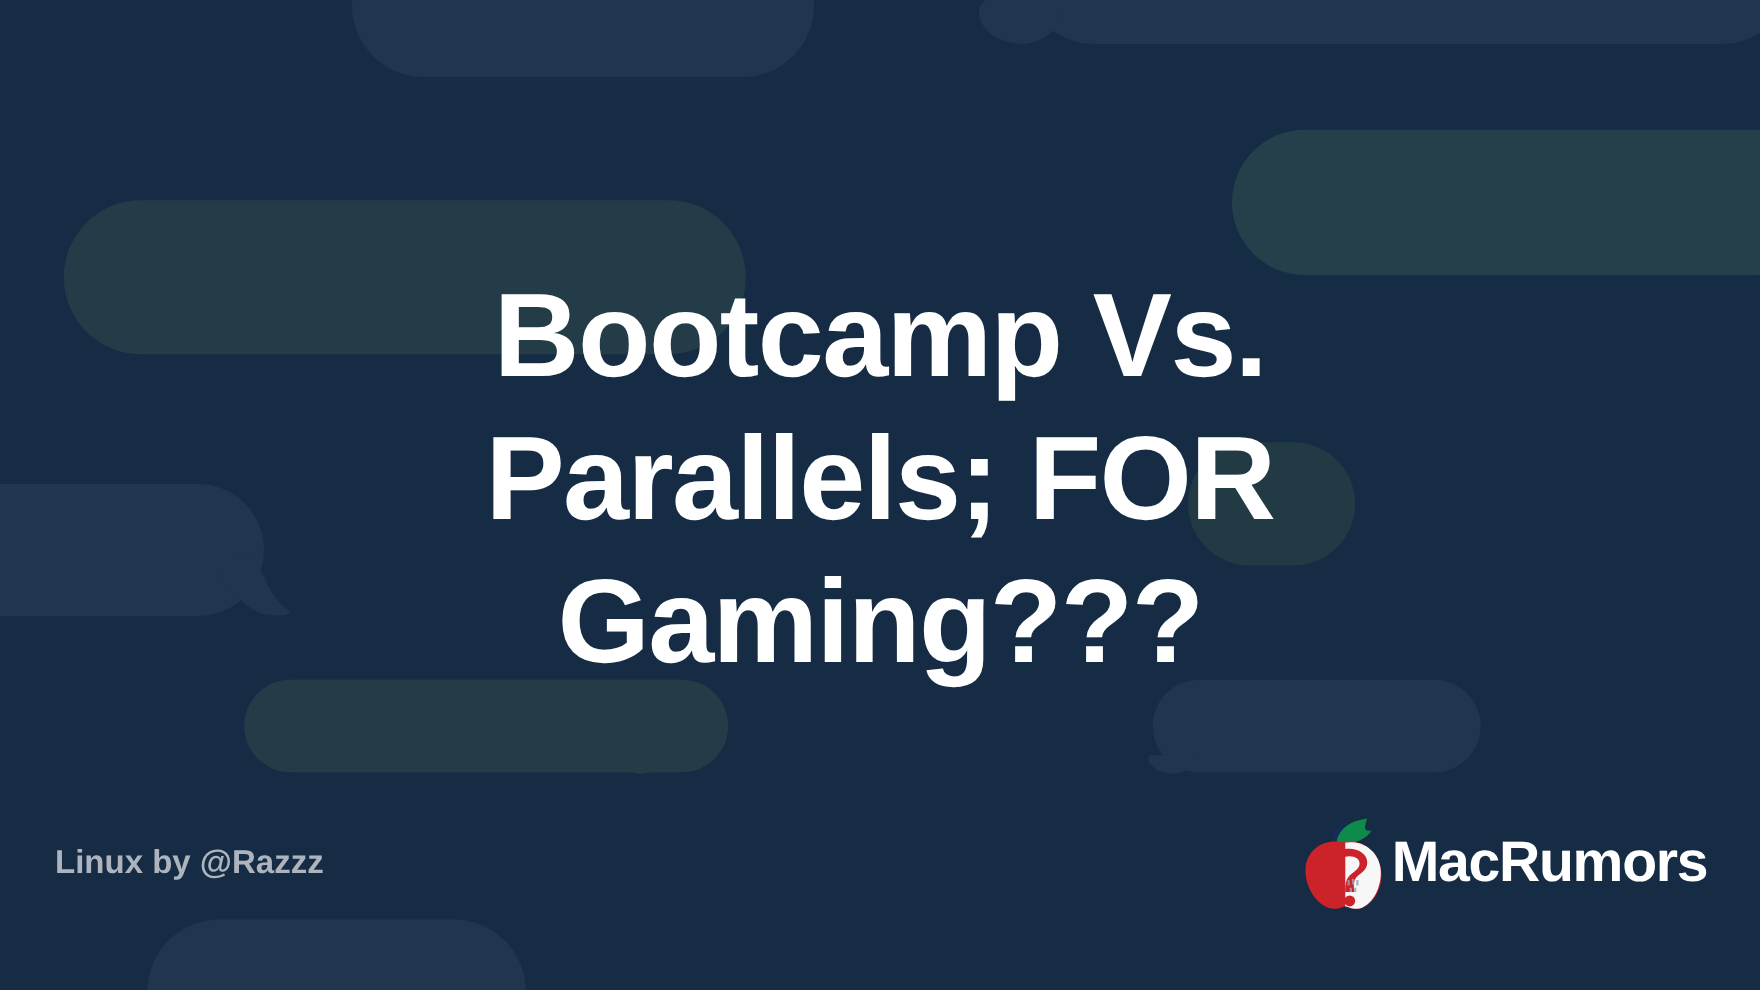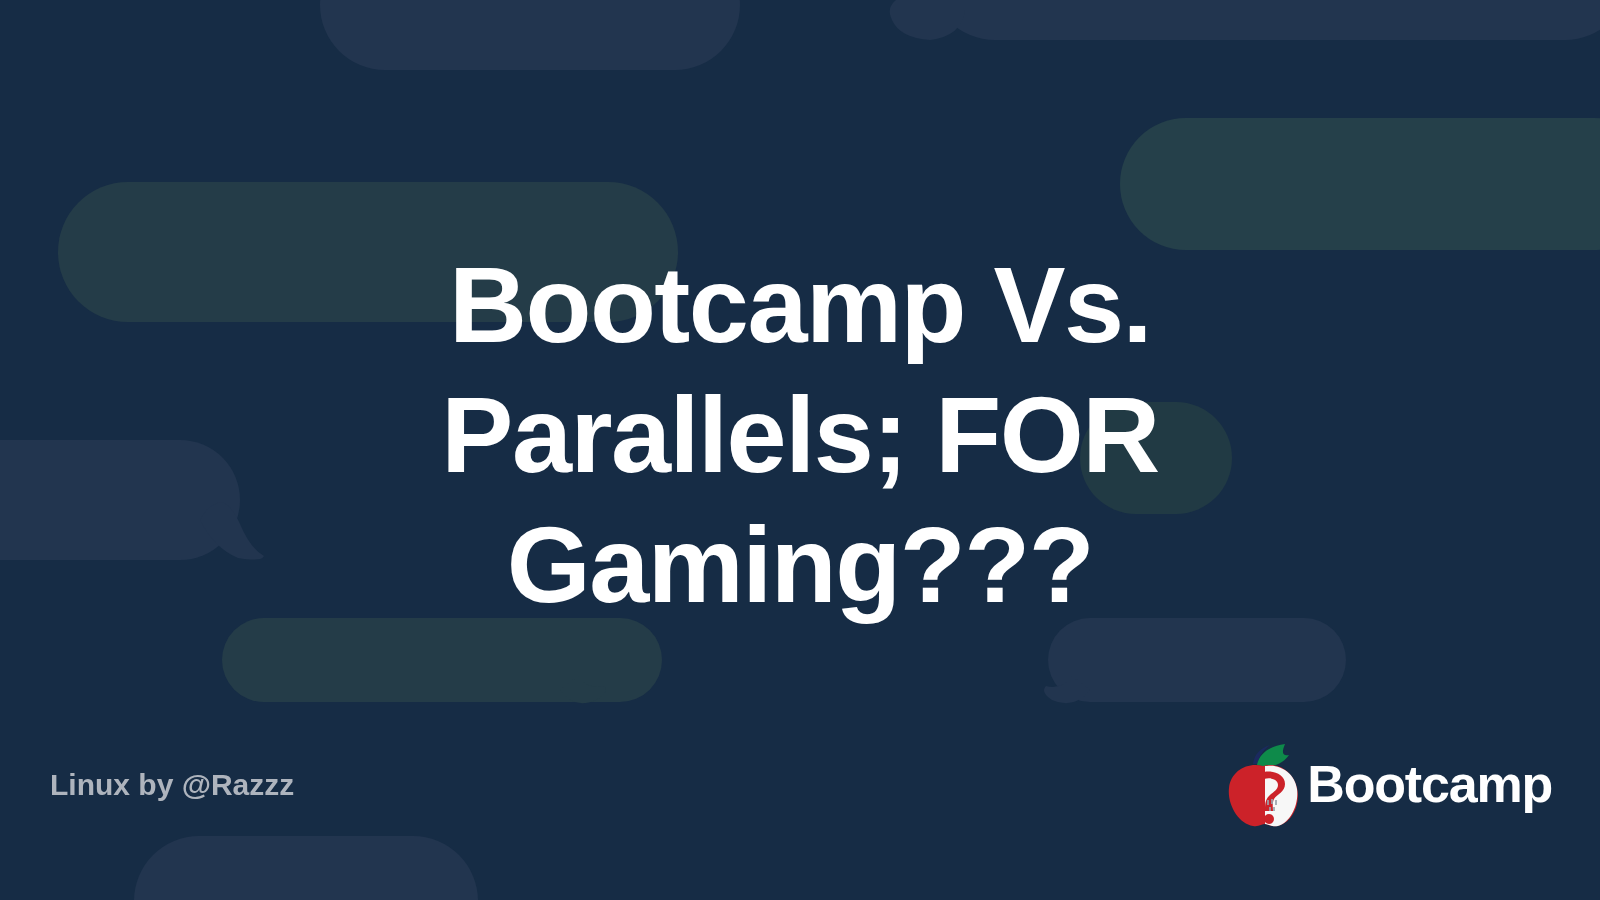--- a/index.html
+++ b/index.html
@@ -132,17 +132,17 @@
         <circle cx="46" cy="77" r="5" fill="#cc2229"></circle>
 
         <g fill="#9aa3ad" opacity=".85">
           <rect x="44" y="58" width="2" height="5"></rect>
           <rect x="48" y="57" width="2" height="5"></rect>
           <rect x="52" y="58" width="2" height="5"></rect>
           <rect x="46" y="65" width="2" height="4"></rect>
           <rect x="50" y="65" width="2" height="4"></rect>
         </g>
       </svg>
-      <span class="wordmark">Bootcamp</span>
+      <span class="wordmark">MacRumors</span>
     </div>
 
   </div>
 </div>
 
 </body></html>

